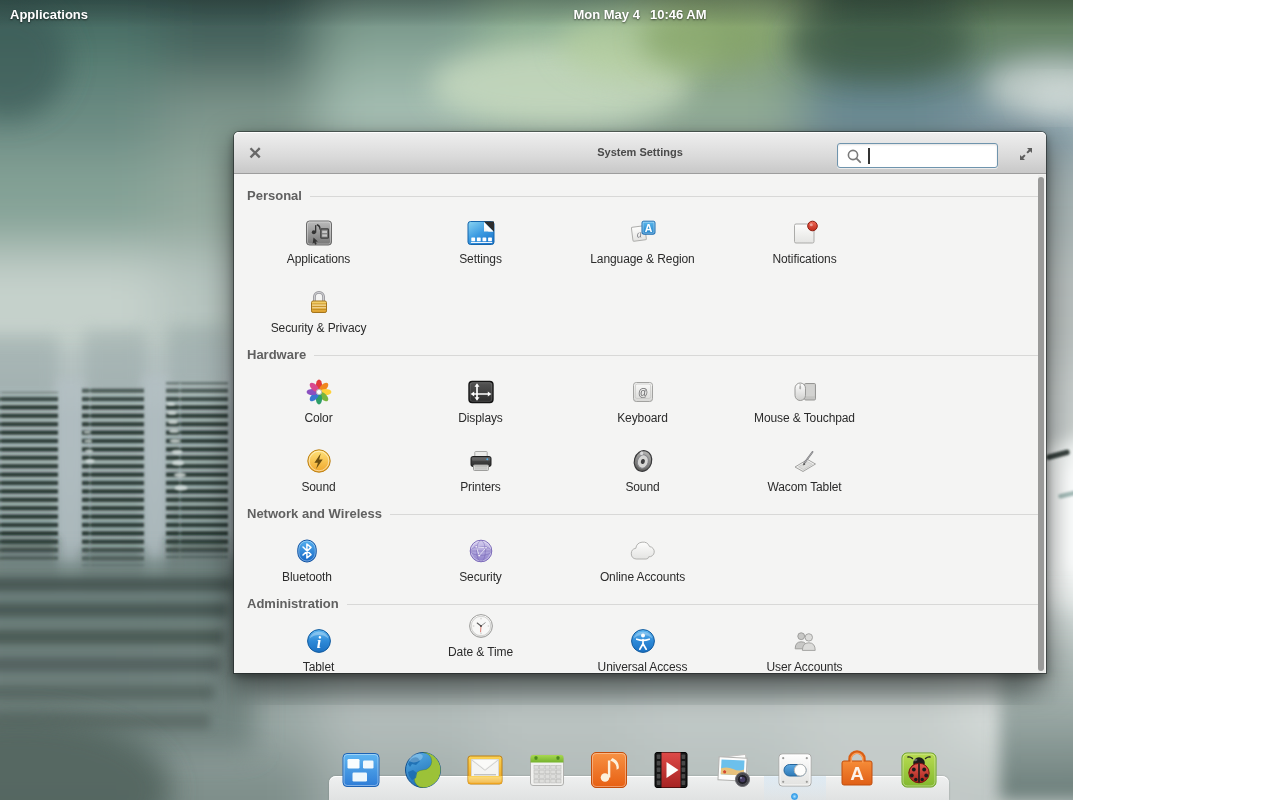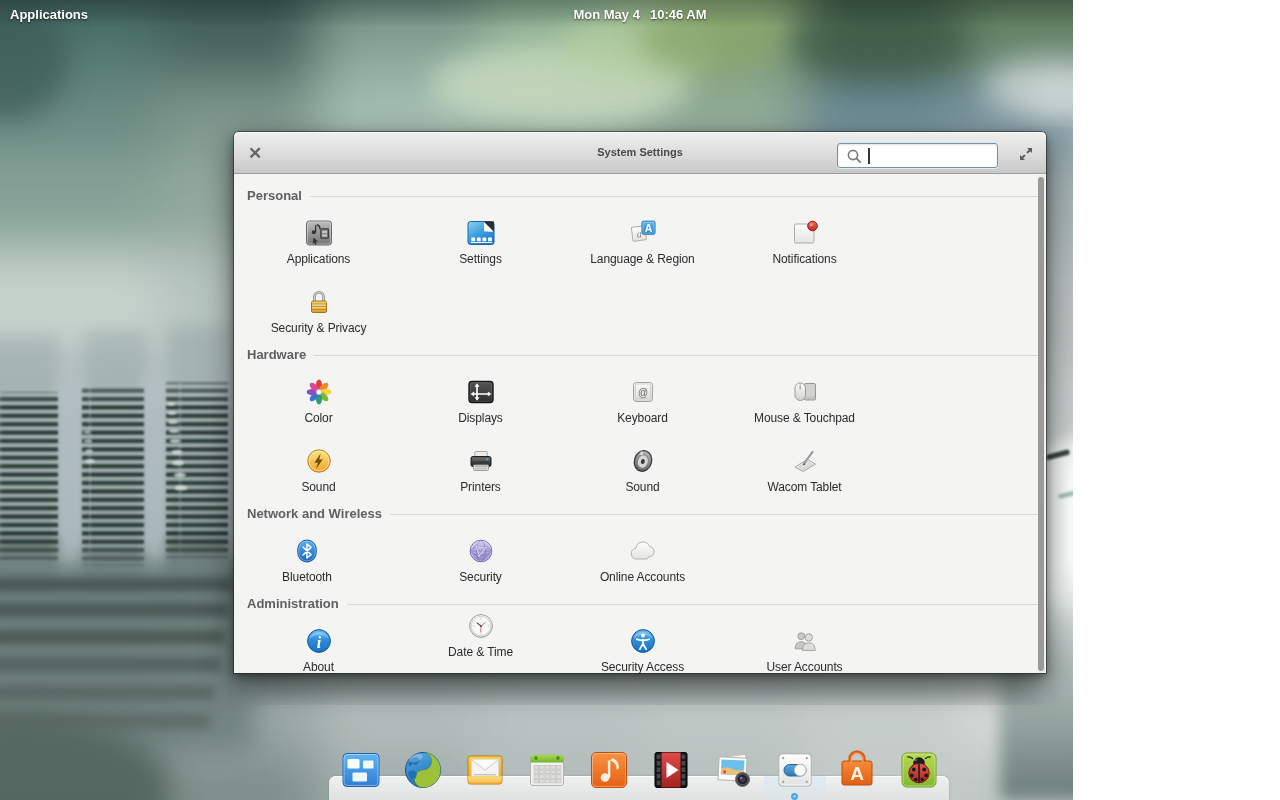--- a/index.html
+++ b/index.html
@@ -635,21 +635,21 @@
           <span class="line"></span>
           <span class="lab">Administration</span>
         </div>
 
       <div class="item" style="left:14.5px;top:495px">
         <svg class="ic" width="28" height="28" viewBox="0 0 28 28">
           <circle cx="14" cy="14" r="11.4" fill="url(#gGloss)" stroke="#115a9e"></circle>
           <path d="M4.6 11.5 a9.9 9.9 0 0 1 18.8 0 a14.5 14.5 0 0 0 -18.8 0 Z" fill="rgba(255,255,255,0.3)"></path>
           <text x="14" y="20.5" text-anchor="middle" font-family="Liberation Serif, serif" font-style="italic" font-weight="bold" font-size="16" fill="#fff">i</text>
         </svg>
-        <span class="t">About</span>
+        <span class="t">Tablet</span>
       </div>
       <div class="item" style="left:176.5px;top:480px">
         <svg class="ic" width="28" height="28" viewBox="0 0 28 28">
           <circle cx="14" cy="14" r="11.4" fill="url(#gClock)" stroke="#9e9e9c"></circle>
           <circle cx="14" cy="14" r="9.7" fill="#f8f8f7" stroke="#d2d2d0"></circle>
           <g stroke="#b5b5b3" stroke-width="0.8">
             <line x1="14" y1="5.8" x2="14" y2="7.3"></line>
               <line x1="14" y1="20.7" x2="14" y2="22.2"></line>
             <line x1="5.8" y1="14" x2="7.3" y2="14"></line>
               <line x1="20.7" y1="14" x2="22.2" y2="14"></line>
@@ -663,21 +663,21 @@
       </div>
       <div class="item" style="left:338.5px;top:495px">
         <svg class="ic" width="28" height="28" viewBox="0 0 28 28">
           <circle cx="14" cy="14" r="11.4" fill="url(#gGloss)" stroke="#115a9e"></circle>
           <path d="M4.6 11.5 a9.9 9.9 0 0 1 18.8 0 a14.5 14.5 0 0 0 -18.8 0 Z" fill="rgba(255,255,255,0.28)"></path>
           <circle cx="14" cy="8.6" r="2" fill="#fff"></circle>
           <path d="M7.8 12.2 q6.2 2.4 12.4 0" fill="none" stroke="#fff" stroke-width="1.7" stroke-linecap="round"></path>
           <line x1="14" y1="12.6" x2="14" y2="16.8" stroke="#fff" stroke-width="1.7" stroke-linecap="round"></line>
           <path d="M14 16.8 l-3.2 5.4 M14 16.8 l3.2 5.4" stroke="#fff" stroke-width="1.7" fill="none" stroke-linecap="round"></path>
         </svg>
-        <span class="t">Security Access</span>
+        <span class="t">Universal Access</span>
       </div>
       <div class="item" style="left:500.5px;top:495px">
         <svg class="ic" width="28" height="28" viewBox="0 0 28 28">
           <g fill="#c8c8c6" stroke="#9e9e9c">
             <circle cx="10.2" cy="9.2" r="3.4"></circle>
             <path d="M4.2 21.8 q0 -7 6 -7 q5.8 0 5.8 7 Z"></path>
           </g>
           <g fill="#dcdcda" stroke="#a5a5a3">
             <circle cx="17.8" cy="10.4" r="3.7"></circle>
             <path d="M11.4 23.4 q0 -7.6 6.4 -7.6 q6.4 0 6.4 7.6 Z"></path>

